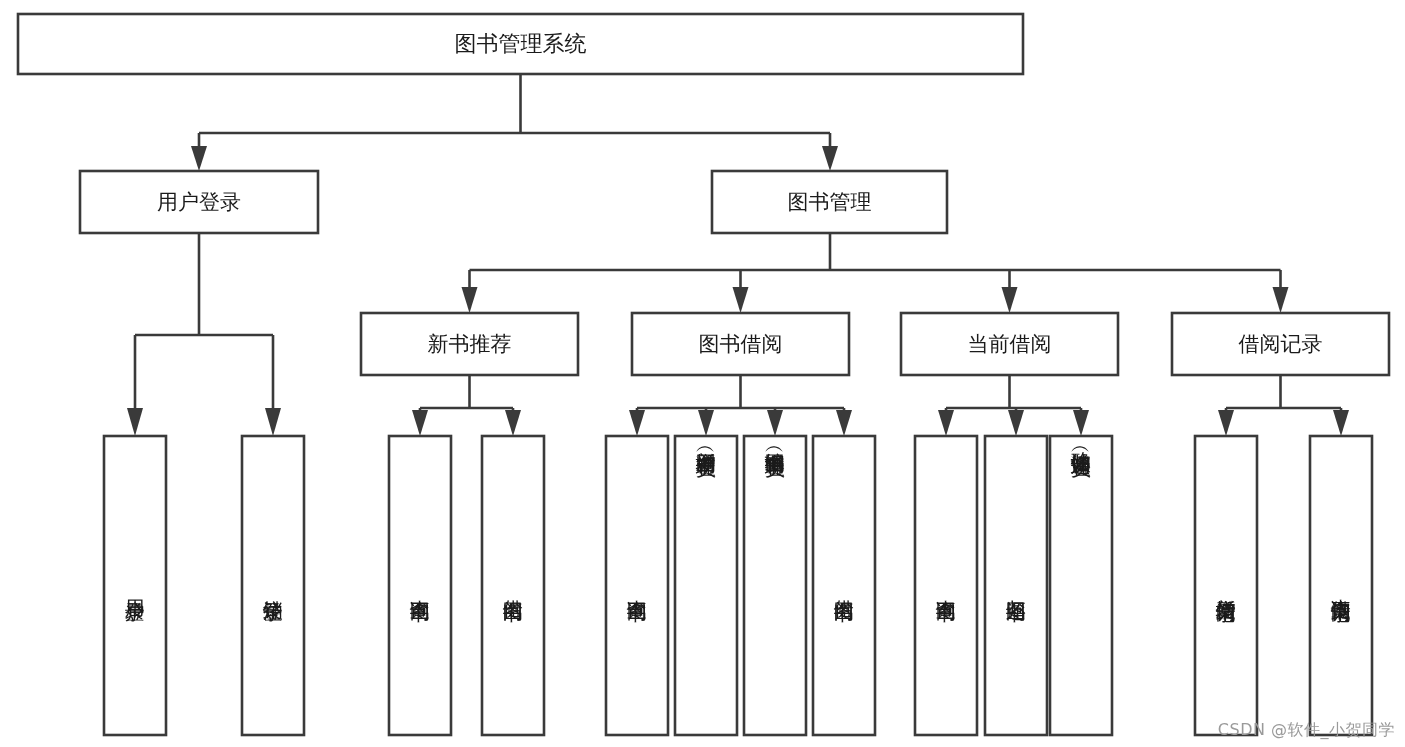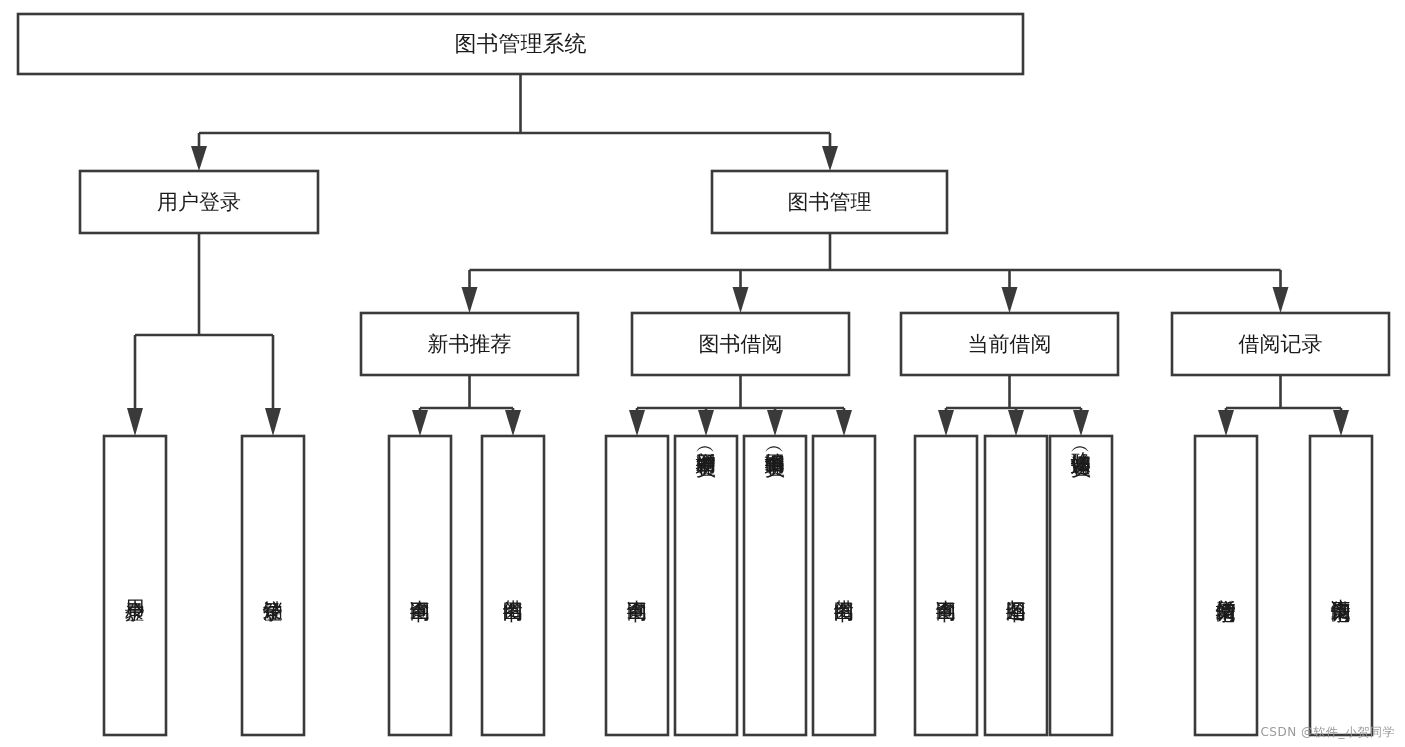--- a/index.html
+++ b/index.html
@@ -73,21 +73,21 @@
     line-height: 1.12;
     color: #1b1b1b;
     letter-spacing: 1px;
     white-space: nowrap;
   }
   .watermark {
     position: absolute;
     right: 10px;
     bottom: 6px;
     font-family: "DejaVu Sans", "Liberation Sans", sans-serif;
-    font-size: 12px;
+    font-size: 16px;
     color: #9a9a9a;
     white-space: nowrap;
     letter-spacing: 0.5px;
   }
 </style>
 </head>
 <body>
 
 <div id="diagram-root">
 

